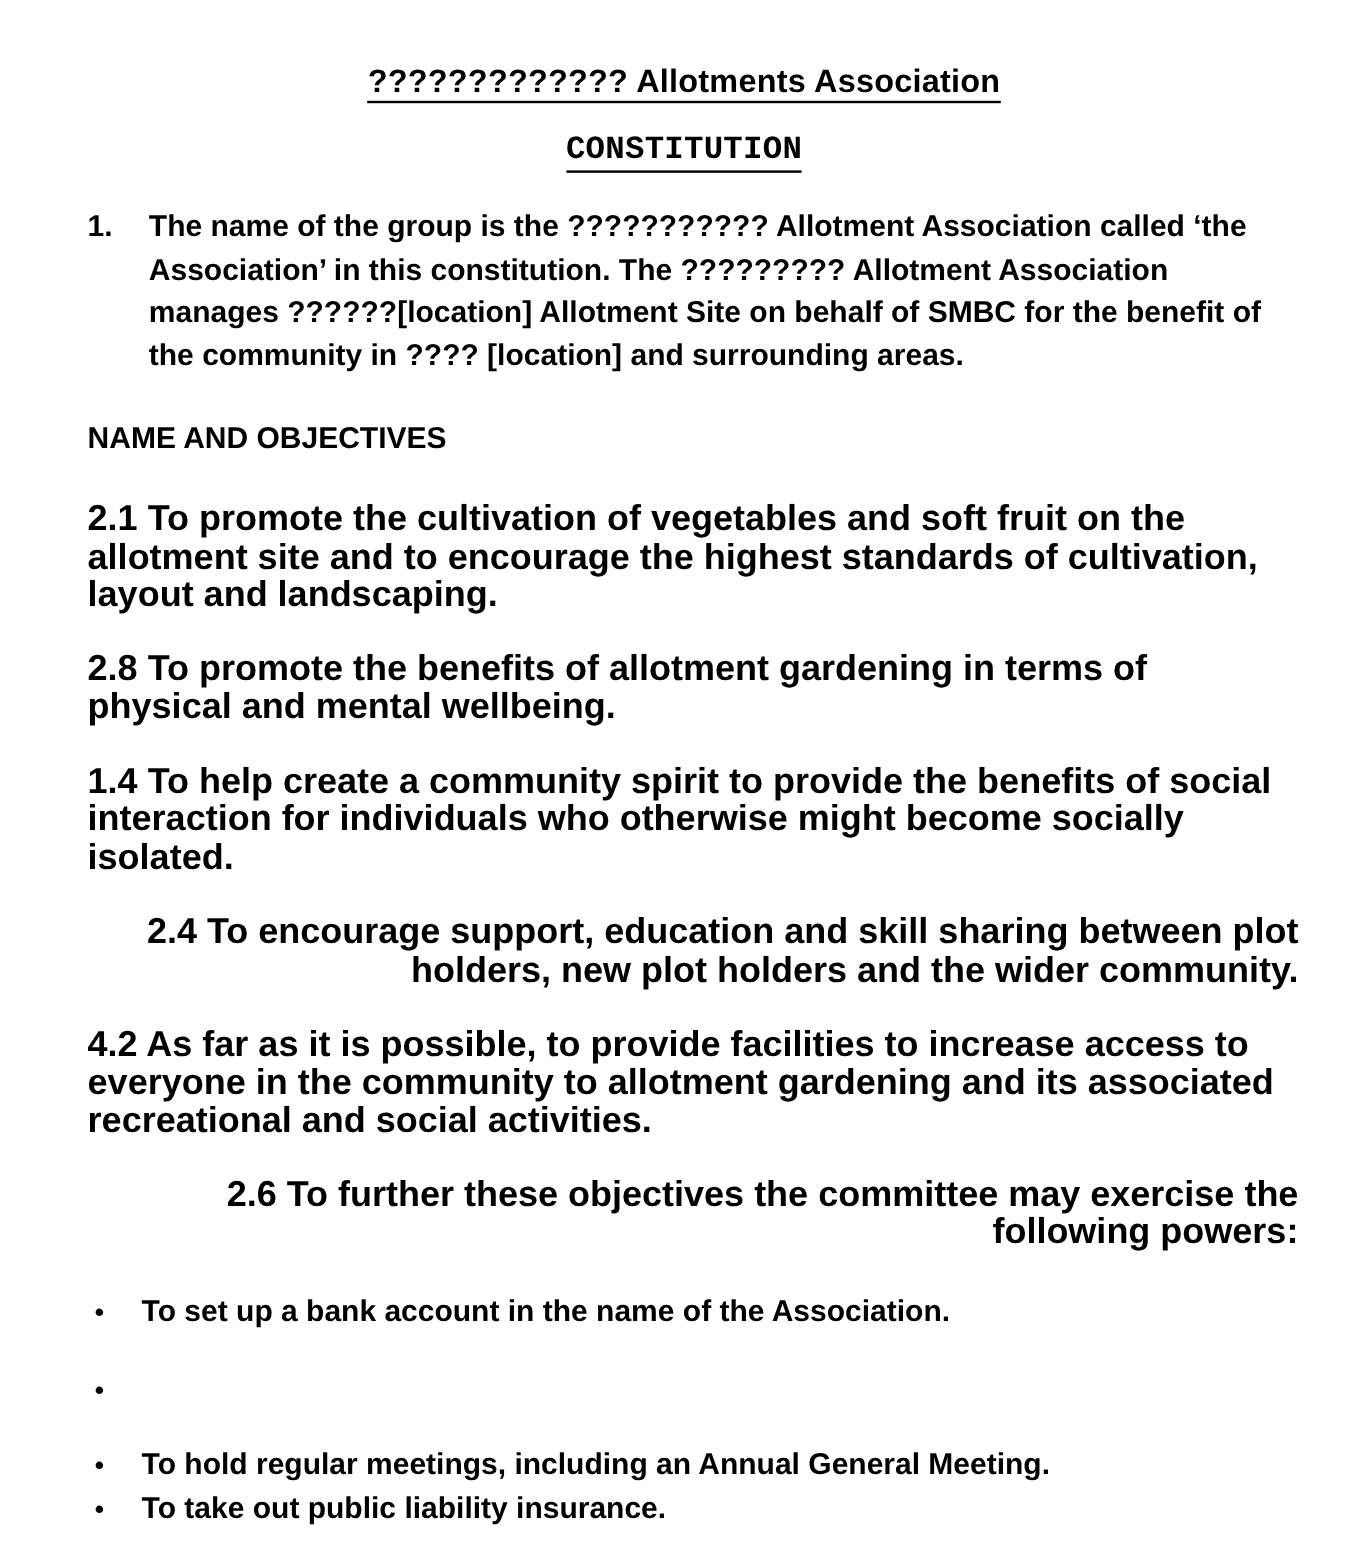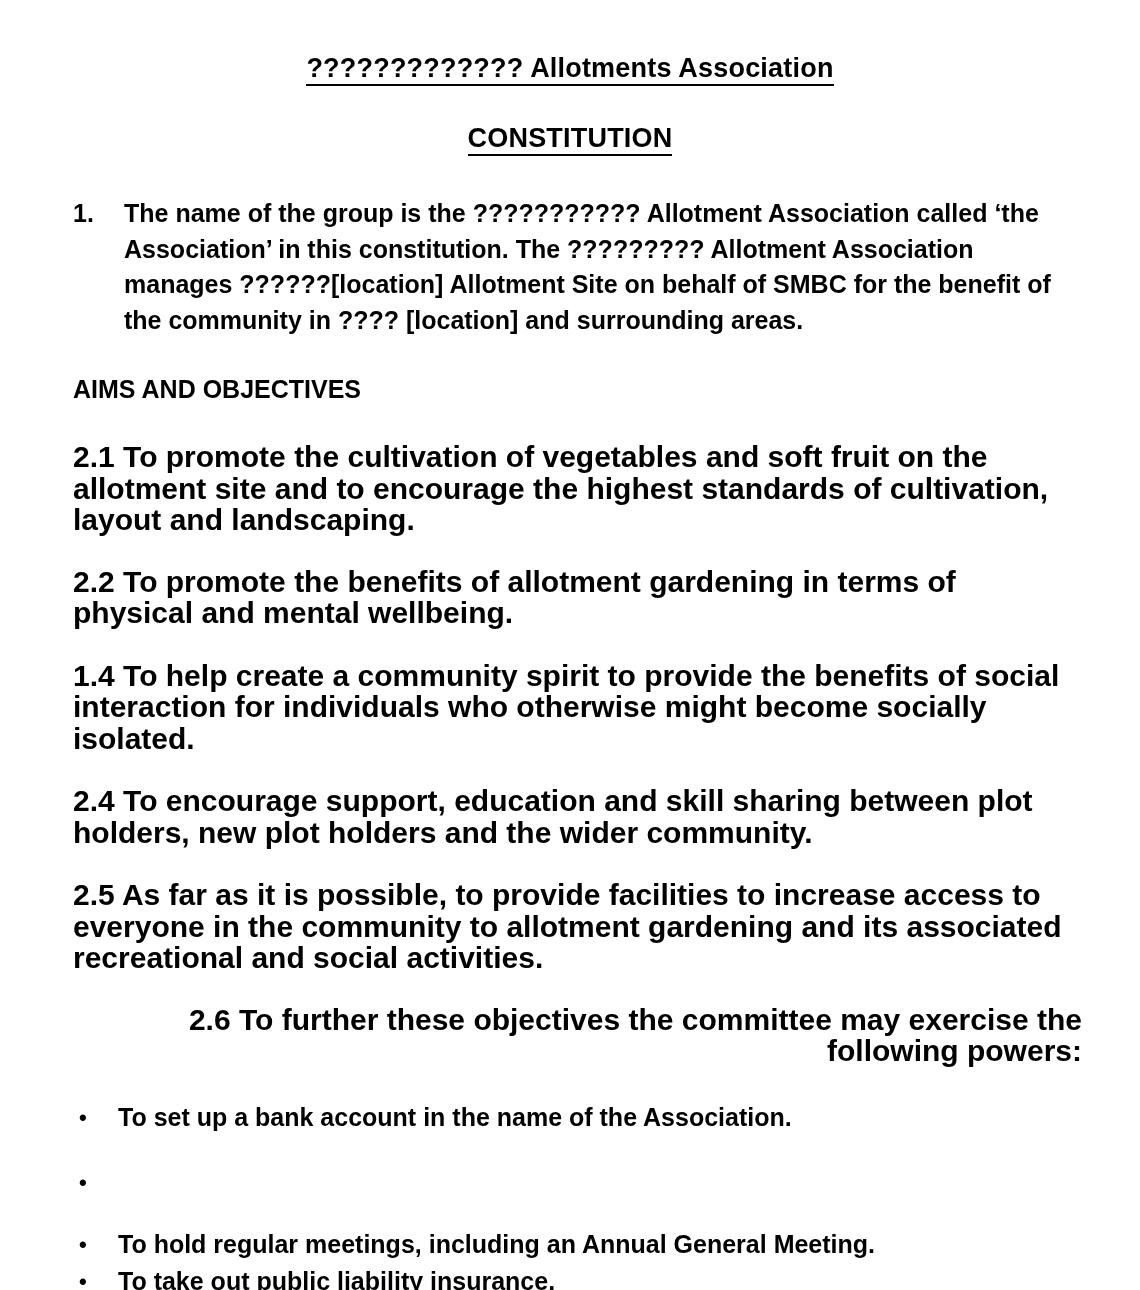--- a/index.html
+++ b/index.html
@@ -39,22 +39,23 @@
     padding-top: 52px;
   }
   .doc-title .u,
   .doc-subtitle .u {
     border-bottom: 2.5px solid #000;
     padding-bottom: 1px;
   }
   .doc-subtitle {
     font-size: 27px;
     line-height: 32px;
-    margin: 12px;
+    margin: 0;
     padding-top: 26px;
+    font-family: Liberation Mono, monospace;
   }
 
   
   .section-heading {
     font-weight: bold;
     font-size: 25px;
     line-height: 30px;
     margin: 0;
     padding-left: 73px;
   }
@@ -87,21 +88,21 @@
     font-weight: bold;
     font-size: 30px;
     line-height: 31.5px;
     padding-left: 73px;
     padding-right: 58px;
     margin: 0;
   }
   .para.p21 { padding-top: 37px; }
   .para.p22 { padding-top: 30px; }
   .para.p23 { padding-top: 31px; }
-  .para.p24 { padding-top: 31px; }
+  .para.p24 { padding-top: 31px; text-align: right; }
   .para.p25 { padding-top: 31px; }
   .para.p26 { padding-top: 30px; text-align: right; }
 
   
   .bullet-list {
     margin: 0;
     padding: 0;
     list-style: none;
   }
   .bullet-item {
@@ -136,27 +137,27 @@
   <h1 class="doc-title"><span class="u">????????????? Allotments Association</span></h1>
 
   <h2 class="doc-subtitle"><span class="u">CONSTITUTION</span></h2>
 
 
   <div class="numbered-item">
     <div class="num">1.</div>
     <div class="body">The name of the group is the ??????????? Allotment Association called ‘the Association’ in this constitution. The ????????? Allotment Association manages ??????[location] Allotment Site on behalf of SMBC for the benefit of the community in ???? [location] and surrounding areas.</div>
   </div>
 
-  <h3 class="section-heading aims-heading">AIMS AND OBJECTIVES</h3>
+  <h3 class="section-heading aims-heading">NAME AND OBJECTIVES</h3>
 
   <p class="para p21">2.1 To promote the cultivation of vegetables and soft fruit on the allotment site and to encourage the highest standards of cultivation, layout and landscaping.</p>
-  <p class="para p22">2.2 To promote the benefits of allotment gardening in terms of physical and mental wellbeing.</p>
+  <p class="para p22">2.8 To promote the benefits of allotment gardening in terms of physical and mental wellbeing.</p>
   <p class="para p23">1.4 To help create a community spirit to provide the benefits of social interaction for individuals who otherwise might become socially isolated.</p>
   <p class="para p24">2.4 To encourage support, education and skill sharing between plot holders, new plot holders and the wider community.</p>
-  <p class="para p25">2.5 As far as it is possible, to provide facilities to increase access to everyone in the community to allotment gardening and its associated recreational and social activities.</p>
+  <p class="para p25">4.2 As far as it is possible, to provide facilities to increase access to everyone in the community to allotment gardening and its associated recreational and social activities.</p>
   <p class="para p26">2.6 To further these objectives the committee may exercise the following powers:</p>
 
   <ul class="bullet-list">
     <li class="bullet-item b1">
       <span class="dot">•</span>
       <span class="btext">To set up a bank account in the name of the Association.</span>
     </li>
     <li class="bullet-item b2">
       <span class="dot">•</span>
     </li>

